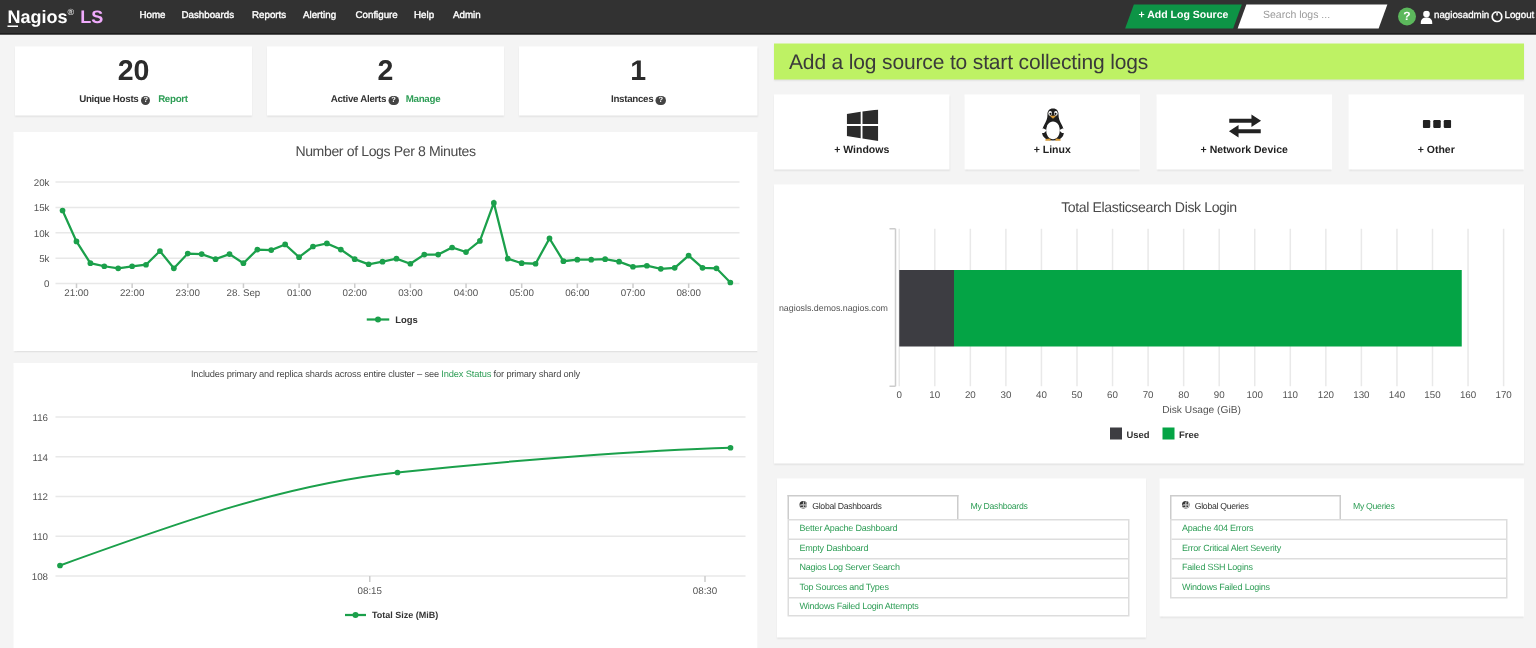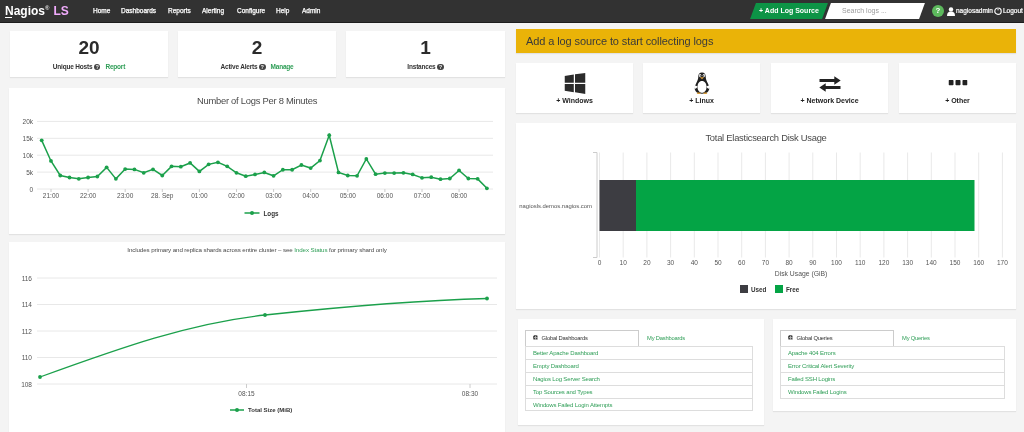--- a/index.html
+++ b/index.html
@@ -21,21 +21,21 @@
   
   .panel { position:absolute; background:#fff; box-shadow:0 1px 1px rgba(0,0,0,.07); }
   .ptitle { text-align:center; font-size:9.4px; letter-spacing:-0.25px; color:#4a4a4a; }
   
   .stat { position:absolute; top:31px; height:46px; background:#fff; box-shadow:0 1px 1px rgba(0,0,0,.07); text-align:center; }
   .stat .num { font-size:19px; font-weight:bold; color:#2b2b2b; margin-top:7px; line-height:20px; }
   .stat .lbl { font-size:6.5px; letter-spacing:-0.2px; font-weight:bold; color:#333; margin-top:5px; }
   .stat .lbl .grn { color:#2f9e57; margin-left:5px; }
   .qm { display:inline-block; width:6.5px; height:6.5px; border-radius:50%; background:#444; color:#fff; font-size:5px; line-height:6.5px; text-align:center; font-weight:bold; vertical-align:0.2px; }
   
-  #addbar { position:absolute; left:516px; top:29px; width:500px; height:24px; background:#eab308; box-shadow:0 1px 1px rgba(0,0,0,.07); font-size:11px; letter-spacing:-0.1px; color:#3a3a3a; line-height:24px; padding-left:10px; }
+  #addbar { position:absolute; left:516px; top:29px; width:500px; height:24px; background:#bef264; box-shadow:0 1px 1px rgba(0,0,0,.07); font-size:14px; letter-spacing:-0.1px; color:#3a3a3a; line-height:24px; padding-left:10px; }
   .srccard { position:absolute; top:63px; height:50px; width:117px; background:#fff; box-shadow:0 1px 1px rgba(0,0,0,.07); text-align:center; }
   .srccard svg.ic { position:absolute; left:50%; transform:translateX(-50%); }
   .srccard .cap { position:absolute; top:33.5px; width:100%; text-align:center; font-size:7px; font-weight:bold; color:#222; }
   
   .tabpanel { position:absolute; background:#fff; box-shadow:0 1px 1px rgba(0,0,0,.07); }
   .tabrow { position:relative; height:16px; margin:10.5px 7px 0 7px; }
   .tab-active { position:absolute; left:0; top:0; width:114px; height:16px; border:1px solid #ccc; border-bottom:none; background:#fff; font-size:5.8px; letter-spacing:-0.2px; color:#333; line-height:15px; padding-left:7px; z-index:2; }
   .tab-inactive { position:absolute; left:122px; top:0; font-size:5.8px; letter-spacing:-0.2px; color:#2f9e57; line-height:16px; }
   .tablist { margin:0 11px 0 7px; border:1px solid #ddd; }
   .tablist div { height:12.8px; line-height:12.8px; font-size:6px; letter-spacing:-0.15px; color:#2f9e57; padding-left:7px; border-top:1px solid #ddd; }
@@ -247,21 +247,21 @@
 <div class="srccard" style="left:899px;">
   <svg class="ic" style="top:16.7px;" width="19" height="6" viewBox="0 0 19 6">
     <rect x="0" y="0" width="5" height="5.3" rx="0.8" fill="#222"></rect>
     <rect x="7" y="0" width="5" height="5.3" rx="0.8" fill="#222"></rect>
     <rect x="14" y="0" width="5" height="5.3" rx="0.8" fill="#222"></rect>
   </svg>
   <div class="cap">+ Other</div>
 </div>
 
 <div class="panel" style="left:516px; top:123px; width:500px; height:186px;">
-  <div class="ptitle" style="margin-top:9px;">Total Elasticsearch Disk Usage</div>
+  <div class="ptitle" style="margin-top:9px;">Total Elasticsearch Disk Login</div>
   <svg id="c3" width="500" height="160" style="position:absolute;left:0;top:24px;">
       <line x1="83.5" y1="5.5" x2="83.5" y2="110.5" stroke="#e9e9e9" stroke-width="1"></line>
       <text x="83.5" y="118" font-size="6.5" fill="#545454" text-anchor="middle">0</text>
       <line x1="107.2" y1="5.5" x2="107.2" y2="110.5" stroke="#e9e9e9" stroke-width="1"></line>
       <text x="107.2" y="118" font-size="6.5" fill="#545454" text-anchor="middle">10</text>
       <line x1="130.9" y1="5.5" x2="130.9" y2="110.5" stroke="#e9e9e9" stroke-width="1"></line>
       <text x="130.9" y="118" font-size="6.5" fill="#545454" text-anchor="middle">20</text>
       <line x1="154.6" y1="5.5" x2="154.6" y2="110.5" stroke="#e9e9e9" stroke-width="1"></line>
       <text x="154.6" y="118" font-size="6.5" fill="#545454" text-anchor="middle">30</text>
       <line x1="178.3" y1="5.5" x2="178.3" y2="110.5" stroke="#e9e9e9" stroke-width="1"></line>

